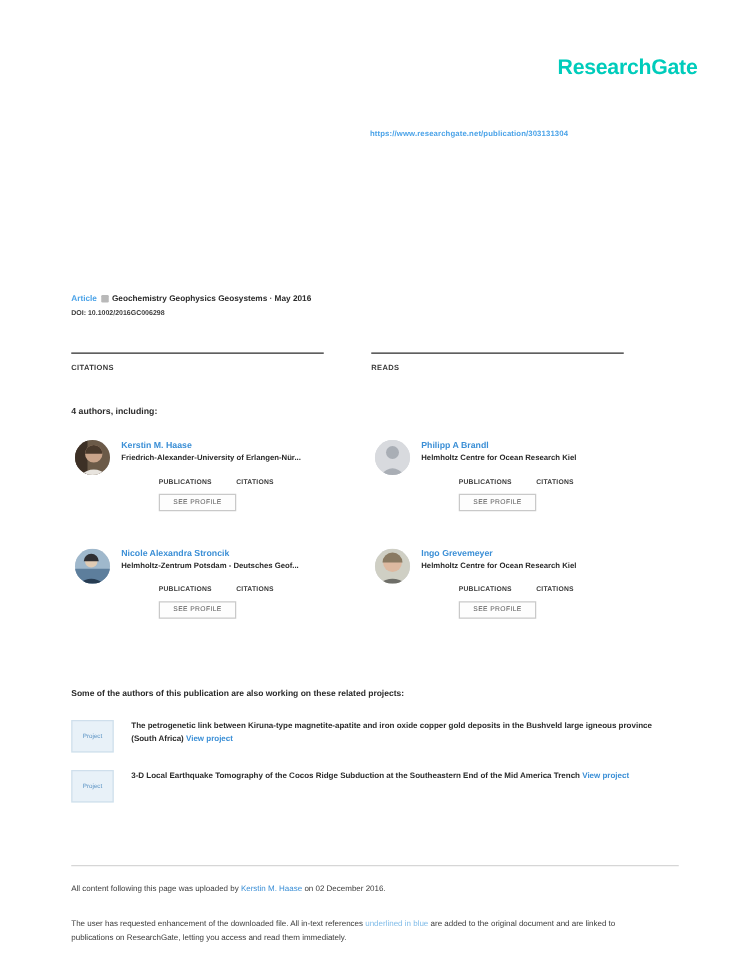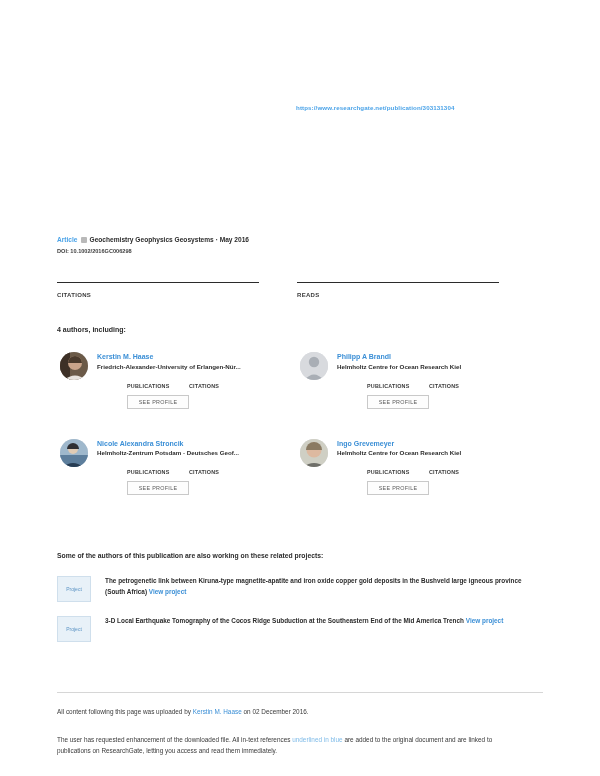--- a/index.html
+++ b/index.html
@@ -276,20 +276,21 @@
   }
   .footer-note .blue {
     color: #7fbbe8;
   }
 </style>
 </head>
 <body>
 
 <div class="page">
 
+  <div class="rg-logo">ResearchGate</div>
   <div class="pub-url">https://www.researchgate.net/publication/303131304</div>
 
   <div class="meta-block">
     <div class="meta-line">
       <span class="art-word">Article</span><span class="meta-icon"></span><span>Geochemistry Geophysics Geosystems</span>
       <span>·</span>
       <span>May 2016</span>
     </div>
     <div class="meta-doi">DOI: 10.1002/2016GC006298</div>
   </div>

